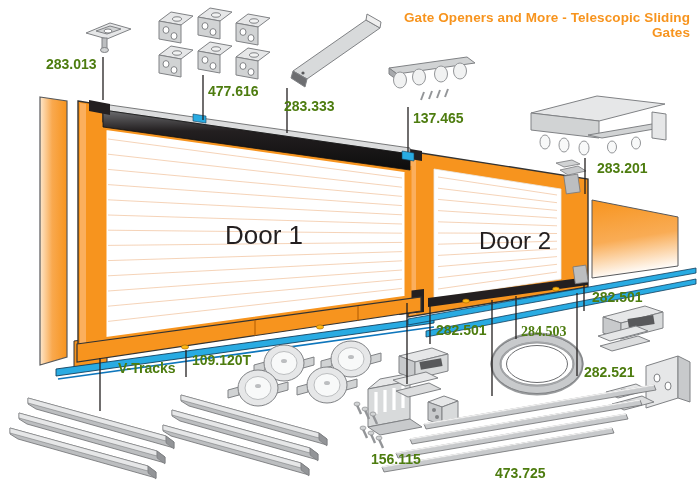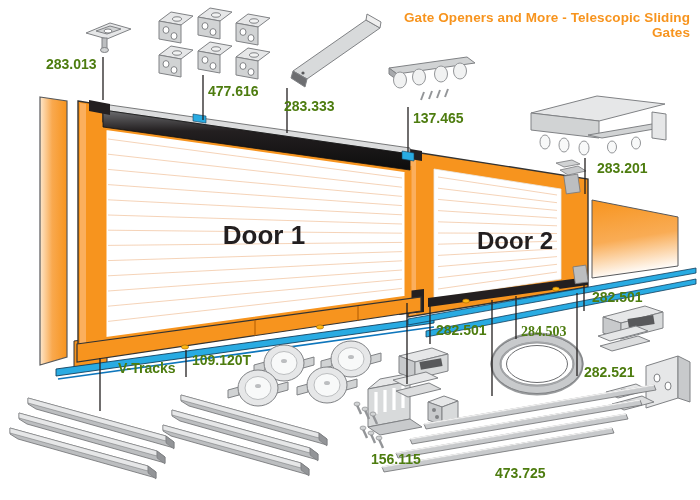--- a/index.html
+++ b/index.html
@@ -2,21 +2,21 @@
 <html><head>
 <meta charset="utf-8">
 <style>
   html,body{margin:0;padding:0;background:#ffffff;}
   .stage{position:relative;width:700px;height:500px;background:#ffffff;overflow:hidden;
          font-family:"Liberation Sans",sans-serif;}
   .stage svg{position:absolute;left:0;top:0;}
   .title{position:absolute;left:370px;top:10px;width:320px;text-align:right;
          font-weight:bold;font-size:13.5px;color:#F7941E;letter-spacing:0.1px;}
   .plabel{position:absolute;font-weight:bold;font-size:14px;color:#4d7c0f;white-space:nowrap;}
-  .door-label{position:absolute;font-weight:bold;color:#231F20;text-align:center;line-height:1.1;}
+  .door-label{position:absolute;font-weight:normal;color:#231F20;text-align:center;line-height:1.1;}
   #door1Label{left:204px;top:221px;width:120px;font-size:26px;}
   #door2Label{left:455px;top:228px;width:120px;font-size:24px;}
 </style>
 </head>
 <body>
 
 <div class="stage">
 
 <svg width="700" height="500" viewBox="0 0 700 500">
   <defs>

